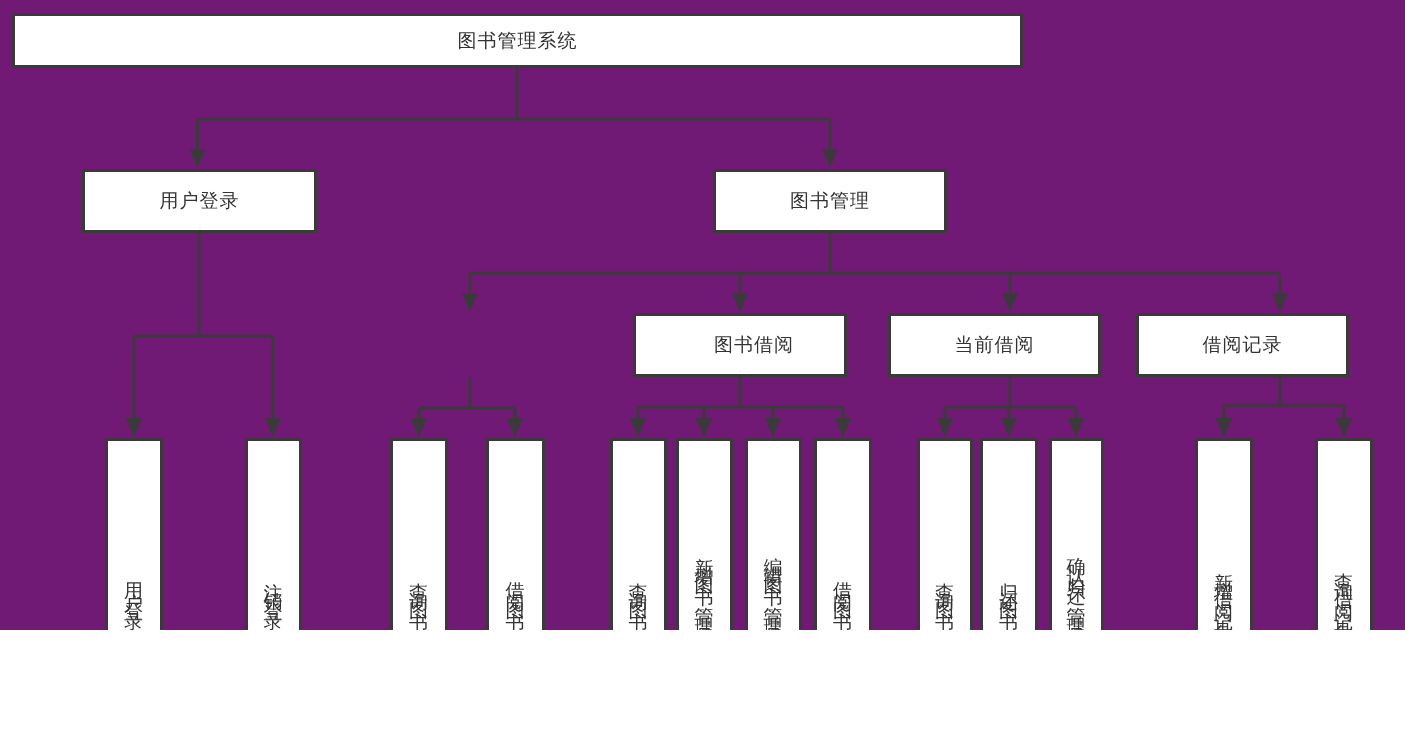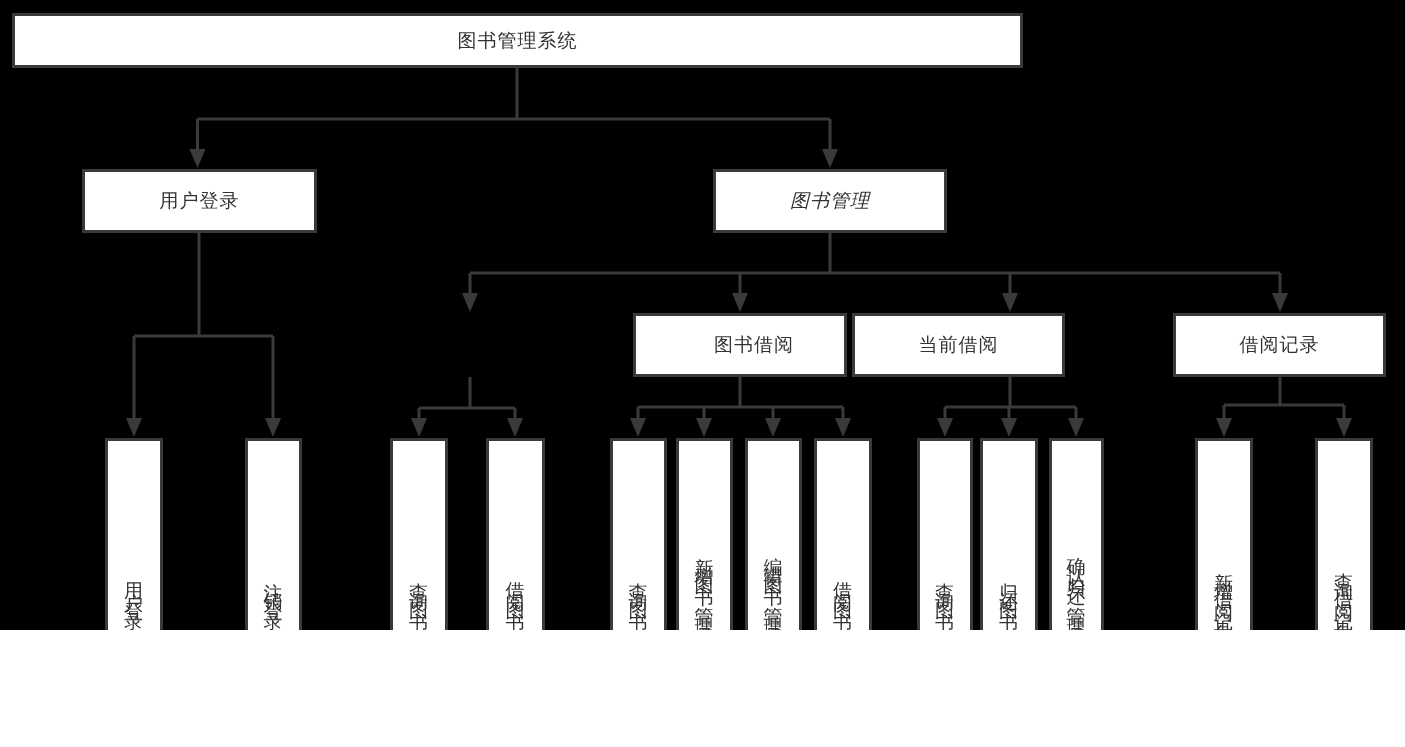--- a/index.html
+++ b/index.html
@@ -1,20 +1,20 @@
 <!DOCTYPE html>
 <html><head>
 <meta charset="utf-8">
 <style>
   html, body { margin: 0; padding: 0; background: #ffffff; }
   #canvas {
     position: relative;
     width: 1405px;
     height: 630px;
-    background: #000000;
+    background: #701a75;
     overflow: hidden;
     font-family: "Liberation Sans", sans-serif;
   }
   #wires { position: absolute; left: 0; top: 0; width: 1405px; height: 747px; }
   .box, .vbox {
     position: absolute;
     box-sizing: border-box;
     background: #ffffff;
     border: 3px solid #3a3a3a;
     display: flex;
@@ -86,25 +86,25 @@
       <use href="#arr" x="1009" y="437"></use>
       <use href="#arr" x="1076" y="437"></use>
       <use href="#arr" x="1224" y="437"></use>
       <use href="#arr" x="1344" y="437"></use>
     </g>
   </svg>
 
   <div class="box" style="left:12px; top:13px; width:1011px; height:55px;">图书管理系统</div>
 
   <div class="box" style="left:82px; top:169px; width:235px; height:64px;">用户登录</div>
-  <div class="box" style="left:713px; top:169px; width:234px; height:64px;font-style:italic;">图书管理</div>
+  <div class="box" style="left:713px; top:169px; width:234px; height:64px;">图书管理</div>
 
   <div class="box" style="left:633px; top:313px; width:214px; height:64px;padding-left:28px;">图书借阅</div>
-  <div class="box" style="left:852px; top:313px; width:213px; height:64px;">当前借阅</div>
-  <div class="box" style="left:1173px; top:313px; width:213px; height:64px;">借阅记录</div>
+  <div class="box" style="left:888px; top:313px; width:213px; height:64px;">当前借阅</div>
+  <div class="box" style="left:1136px; top:313px; width:213px; height:64px;">借阅记录</div>
 
   <div class="vbox" style="left:105px; top:438px; width:58px; height:297px;">用户登录</div>
   <div class="vbox" style="left:245px; top:438px; width:57px; height:297px;">注销登录</div>
 
   <div class="vbox" style="left:390px; top:438px; width:58px; height:297px;">查询图书</div>
   <div class="vbox" style="left:486px; top:438px; width:59px; height:297px;">借阅图书</div>
 
   <div class="vbox" style="left:610px; top:438px; width:57px; height:297px;">查询图书</div>
   <div class="vbox" style="left:676px; top:438px; width:57px; height:297px;">新增图书（管理员）</div>
   <div class="vbox" style="left:745px; top:438px; width:57px; height:297px;">编辑图书（管理员）</div>

